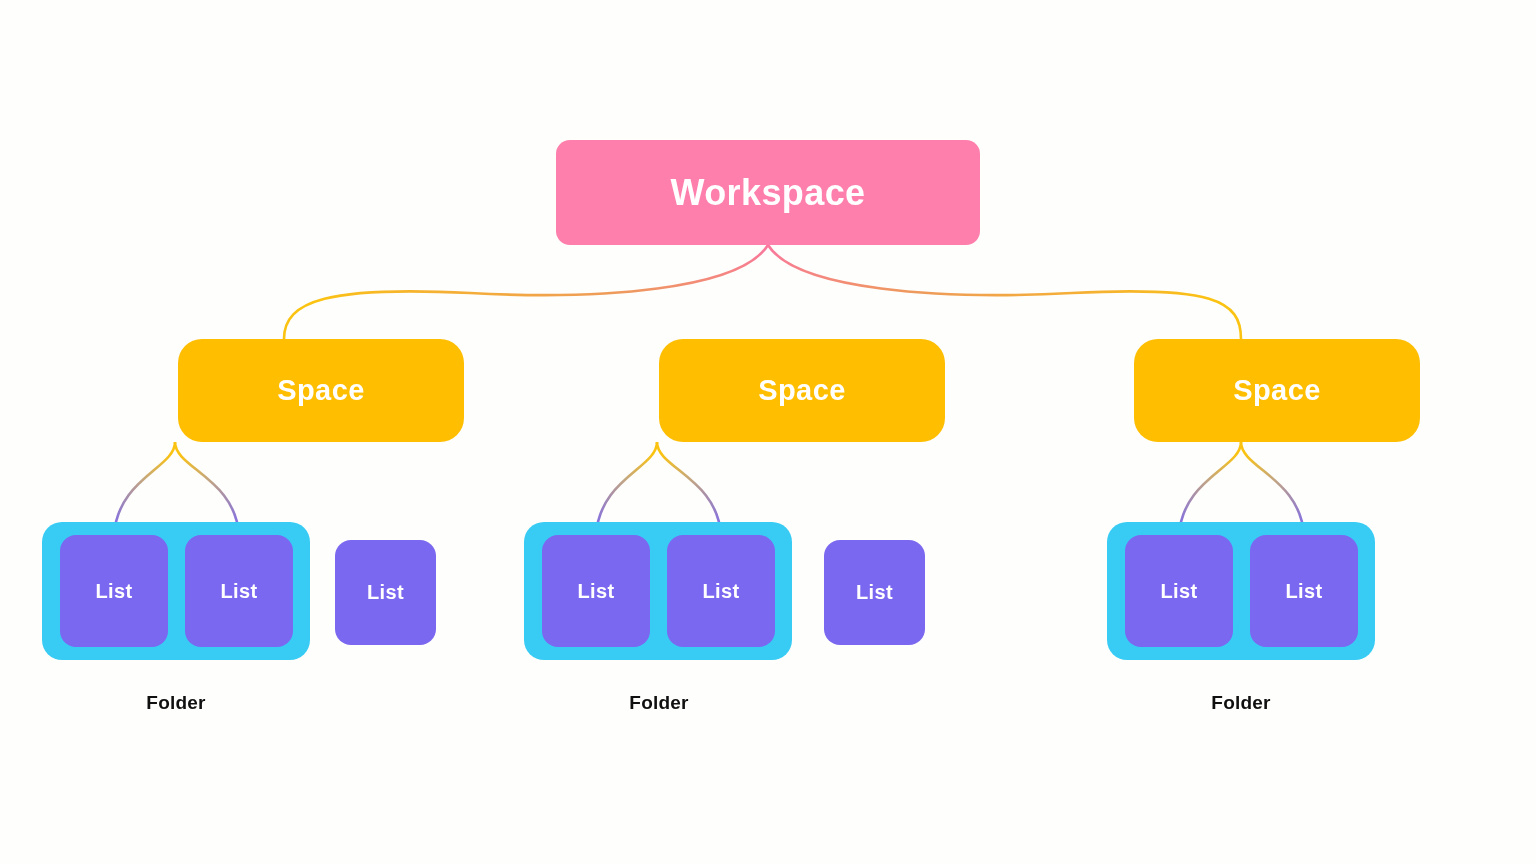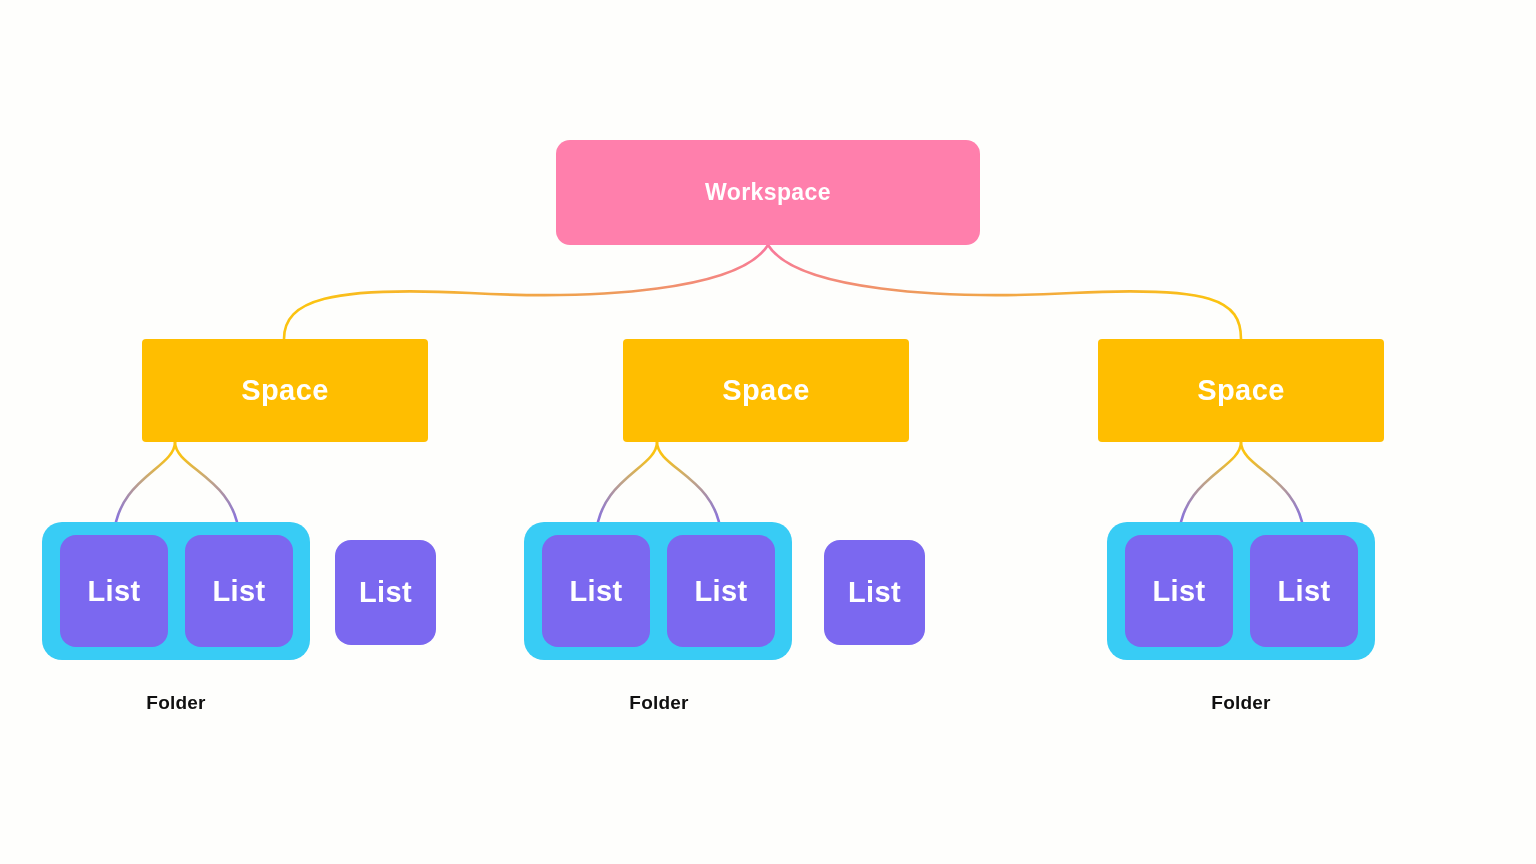--- a/index.html
+++ b/index.html
@@ -33,32 +33,33 @@
     display: flex;
     align-items: center;
     justify-content: center;
     box-sizing: border-box;
     color: #FFFFFF;
     font-weight: 700;
     letter-spacing: 0.4px;
   }
   .workspace-node {
     border-radius: 14px;
-    font-size: 23px;
+    font-size: 36px;
   }
   .space-node {
-    border-radius: 4px;
+    border-radius: 24px;
     font-size: 29px;
+    margin-left: 36px;
   }
   .folder-node {
     border-radius: 20px;
   }
   .list-node {
     border-radius: 16px;
-    font-size: 29px;
+    font-size: 20px;
     text-align: right;
   }
   .folder-label {
     position: absolute;
     color: #101010;
     font-size: 19px;
     font-weight: 700;
     letter-spacing: 0.2px;
     text-align: center;
     white-space: nowrap;

